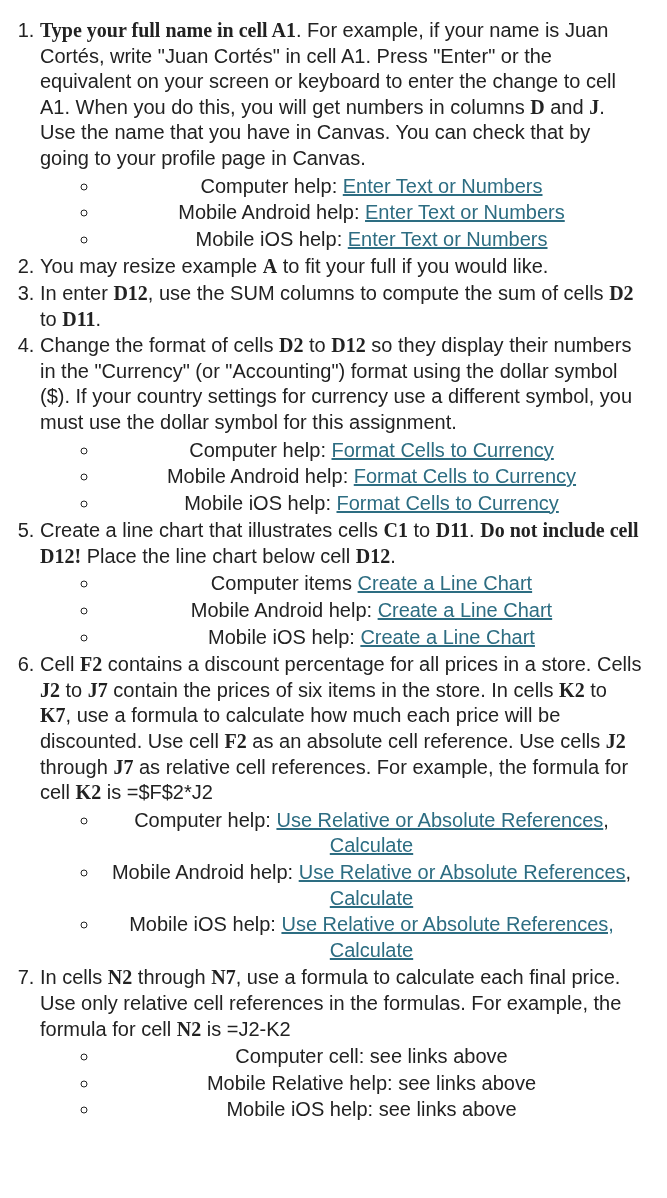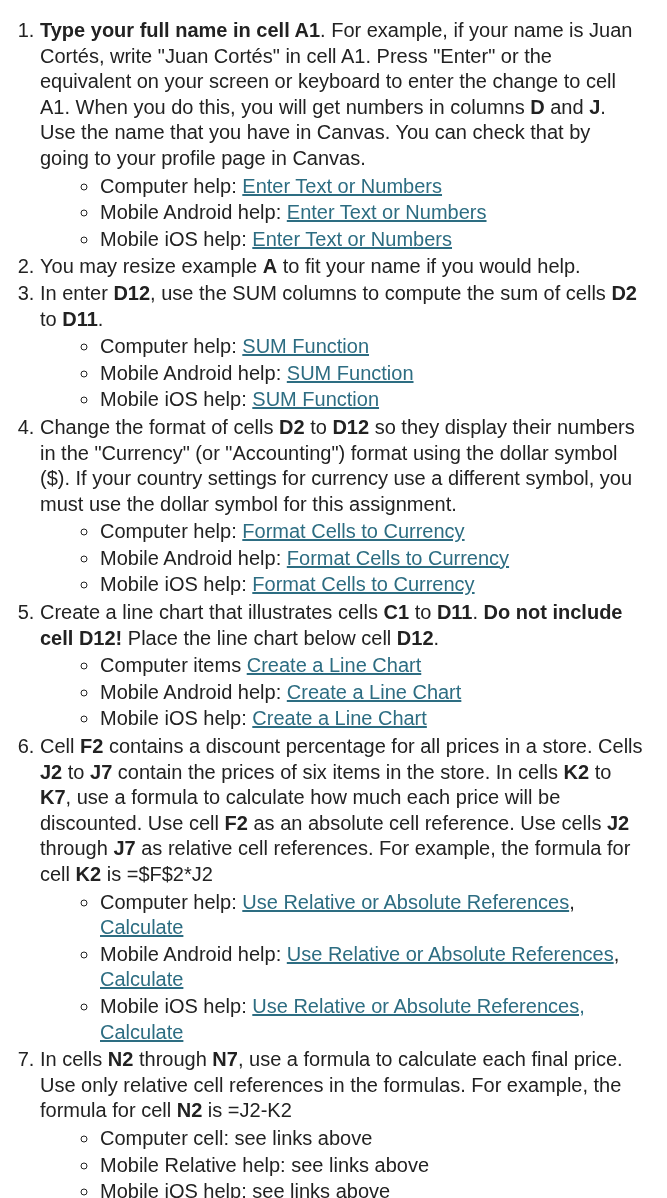--- a/index.html
+++ b/index.html
@@ -17,46 +17,43 @@
     margin: 0;
     padding-left: 30px;
   }
   ol.main > li {
     margin-bottom: 1px;
   }
   ul.sub {
     list-style-type: circle;
     margin: 2px 0 2px 0;
     padding-left: 60px;
+    text-align: center;
   }
   ul.sub > li {
     margin-bottom: 1px;
   }
-  .b { font-weight: 700; }
+  .b { font-weight: 700; font-family: Liberation Serif, serif; }
   a {
     color: #2d6d82;
     text-decoration: underline;
   }
   span.text-run { display: inline; }
 </style>
 </head>
 <body>
 
 <ol class="main">
     <li><span><span class="text-run b">Type your full name in cell A1</span><span class="text-run">. For example, if your name is Juan Cortés, write "Juan Cortés" in cell A1. Press "Enter" or the equivalent on your screen or keyboard to enter the change to cell A1. When you do this, you will get numbers in columns </span><span class="text-run b">D</span><span class="text-run"> and </span><span class="text-run b">J</span><span class="text-run">. Use the name that you have in Canvas. You can check that by going to your profile page in Canvas.</span></span><ul class="sub">
         <li><span class="text-run">Computer help: </span><a href="#">Enter Text or Numbers</a></li>
         <li><span class="text-run">Mobile Android help: </span><a href="#">Enter Text or Numbers</a></li>
         <li><span class="text-run">Mobile iOS help: </span><a href="#">Enter Text or Numbers</a></li>
       </ul></li>
-    <li><span><span class="text-run">You may resize example </span><span class="text-run b">A</span><span class="text-run"> to fit your name if you would help.</span></span></li>
-    <li><span><span class="text-run">In enter </span><span class="text-run b">D12</span><span class="text-run">, use the SUM columns to compute the sum of cells </span><span class="text-run b">D2</span><span class="text-run"> to </span><span class="text-run b">D11</span><span class="text-run">.</span></span><ul class="sub">
-        <li><span class="text-run">Computer help: </span><a href="#">SUM Function</a></li>
-        <li><span class="text-run">Mobile Android help: </span><a href="#">SUM Function</a></li>
-        <li><span class="text-run">Mobile iOS help: </span><a href="#">SUM Function</a></li>
-      </ul></li>
+    <li><span><span class="text-run">You may resize example </span><span class="text-run b">A</span><span class="text-run"> to fit your full if you would like.</span></span></li>
+    <li><span><span class="text-run">In enter </span><span class="text-run b">D12</span><span class="text-run">, use the SUM columns to compute the sum of cells </span><span class="text-run b">D2</span><span class="text-run"> to </span><span class="text-run b">D11</span><span class="text-run">.</span></span></li>
     <li><span><span class="text-run">Change the format of cells </span><span class="text-run b">D2</span><span class="text-run"> to </span><span class="text-run b">D12</span><span class="text-run"> so they display their numbers in the "Currency" (or "Accounting") format using the dollar symbol ($). If your country settings for currency use a different symbol, you must use the dollar symbol for this assignment.</span></span><ul class="sub">
         <li><span class="text-run">Computer help: </span><a href="#">Format Cells to Currency</a></li>
         <li><span class="text-run">Mobile Android help: </span><a href="#">Format Cells to Currency</a></li>
         <li><span class="text-run">Mobile iOS help: </span><a href="#">Format Cells to Currency</a></li>
       </ul></li>
     <li><span><span class="text-run">Create a line chart that illustrates cells </span><span class="text-run b">C1</span><span class="text-run"> to </span><span class="text-run b">D11</span><span class="text-run">. </span><span class="text-run b">Do not include cell D12!</span><span class="text-run"> Place the line chart below cell </span><span class="text-run b">D12</span><span class="text-run">.</span></span><ul class="sub">
         <li><span class="text-run">Computer items </span><a href="#">Create a Line Chart</a></li>
         <li><span class="text-run">Mobile Android help: </span><a href="#">Create a Line Chart</a></li>
         <li><span class="text-run">Mobile iOS help: </span><a href="#">Create a Line Chart</a></li>
       </ul></li>

